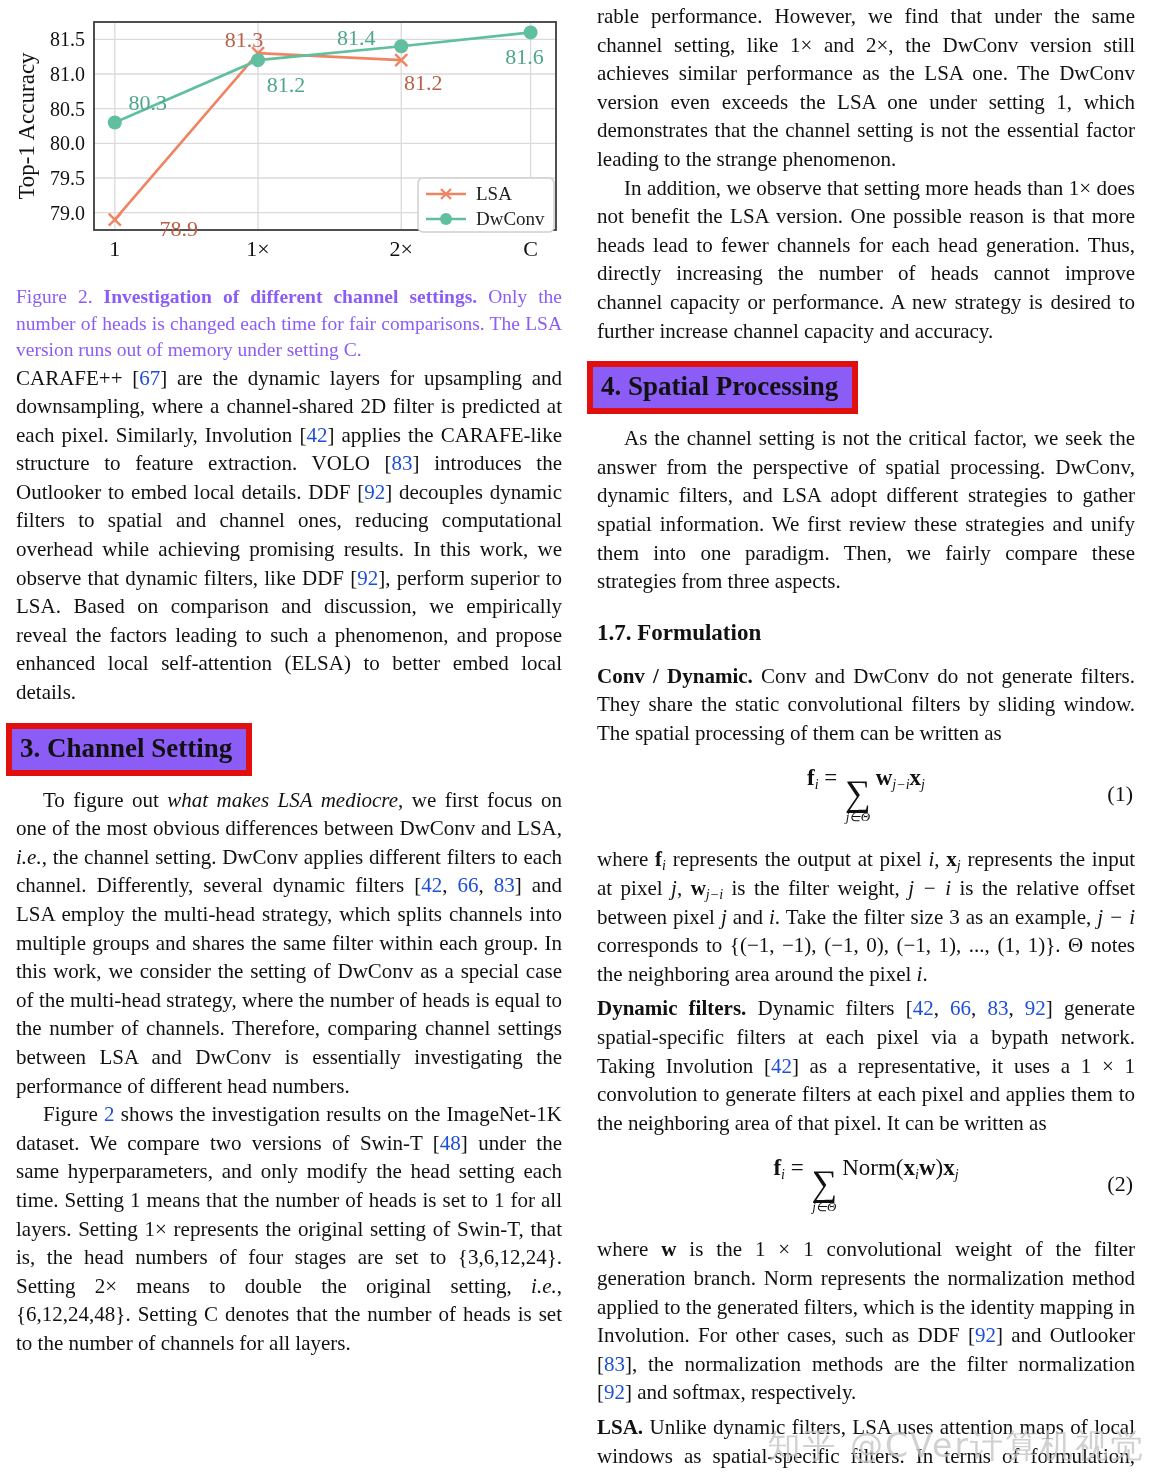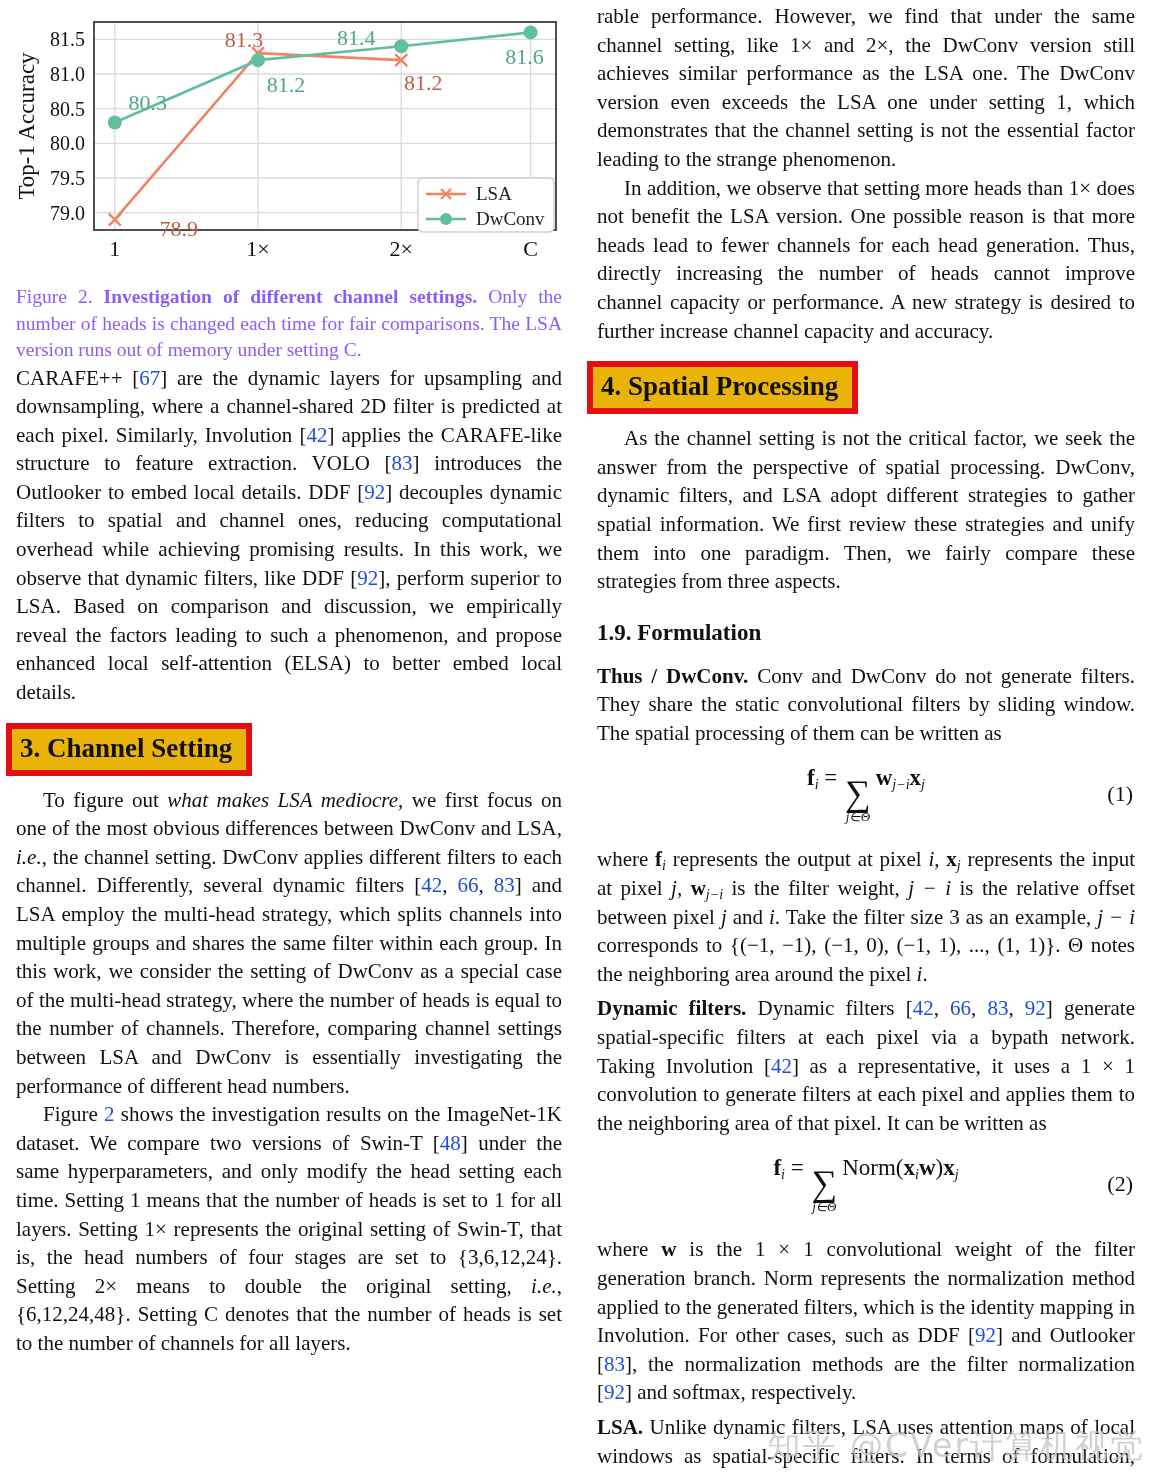--- a/index.html
+++ b/index.html
@@ -9,21 +9,21 @@
   .col-right{left:597px;width:538px;padding-top:2px;}
   p.body{font-size:21px;line-height:28.6px;text-align:justify;margin:0;}
   p.indent{text-indent:27px;}
   .cite{color:#1d4ed8;}
   .it{font-style:italic;}
   .bf{font-weight:bold;}
   .mbf{font-weight:bold;font-style:normal;}
   .mrm{font-style:normal;}
   .mrel{font-style:normal;white-space:pre;}
   sub.msub{font-style:italic;font-size:14px;line-height:0;vertical-align:-4px;}
-  .redbox{display:inline-block;border:6px solid #e20f0f;padding:3px 14px 6px 8px;margin:16px 12px 10px -10px;background:#eab308;}
+  .redbox{display:inline-block;border:6px solid #e20f0f;padding:3px 14px 6px 8px;margin:16px 12px 10px -10px;background:#8b5cf6;}
   h2.sec{font-size:27px;font-weight:bold;margin:0;line-height:32px;font-family:"Liberation Serif",serif;}
   h3.subsec{font-size:23px;font-weight:bold;margin:24px 0 16px;line-height:26px;}
   .figchart{margin:8px 0 0 0;}
   svg{font-family:"Liberation Serif",serif;}
   .caption{font-size:19.5px;line-height:26.5px;text-align:justify;margin-top:18px;color:#8b5cf6;}
   .eq{position:relative;display:flex;justify-content:center;align-items:center;font-size:23px;margin:8px 0 12px;min-height:78px;}
   .eqbody{white-space:pre;font-style:normal;}
   .eqnum{position:absolute;right:2px;top:50%;transform:translateY(-50%);font-size:22px;}
   .sumblk{display:inline-flex;flex-direction:column;align-items:center;margin:0 5px 0 2px;vertical-align:-20px;}
   .sig{font-size:36px;line-height:32px;font-style:normal;}
@@ -113,23 +113,23 @@
 
   <p class="body"><span>rable performance.  However, we find that under the same channel setting, like 1× and 2×, the DwConv version still achieves similar performance as the LSA one.  The DwConv version even exceeds the LSA one under setting 1, which demonstrates that the channel setting is not the essential factor leading to the strange phenomenon.</span></p>
   <p class="body indent"><span>In addition, we observe that setting more heads than 1× does not benefit the LSA version.  One possible reason is that more heads lead to fewer channels for each head generation. Thus, directly increasing the number of heads cannot improve channel capacity or performance.  A new strategy is desired to further increase channel capacity and accuracy.</span></p>
 
   <div class="redbox">
     <h2 class="sec">4. Spatial Processing</h2>
   </div>
 
   <p class="body indent"><span>As the channel setting is not the critical factor, we seek the answer from the perspective of spatial processing.  DwConv, dynamic filters, and LSA adopt different strategies to gather spatial information.  We first review these strategies and unify them into one paradigm. Then, we fairly compare these strategies from three aspects.</span></p>
 
-  <h3 class="subsec">1.9. Formulation</h3>
+  <h3 class="subsec">1.7. Formulation</h3>
 
-  <p class="body"><span class="bf">Thus / DwConv.</span><span>  Conv and DwConv do not generate filters.  They share the static convolutional filters by sliding window. The spatial processing of them can be written as</span></p>
+  <p class="body"><span class="bf">Conv / Dynamic.</span><span>  Conv and DwConv do not generate filters.  They share the static convolutional filters by sliding window. The spatial processing of them can be written as</span></p>
 
   <div class="eq">
     <span class="eqbody"><span class="mbf">f</span><sub class="msub">i</sub><span class="mrel"> = </span><span class="sumblk"><span class="sig">∑</span><span class="under">j∈Θ</span></span><span class="mbf">w</span><sub class="msub">j−i</sub><span class="mbf">x</span><sub class="msub">j</sub></span>
     <span class="eqnum">(1)</span>
   </div>
 
   <p class="body"><span>where </span><span class="mbf">f</span><sub class="msub">i</sub><span> represents the output at pixel </span><span class="it">i</span><span>, </span><span class="mbf">x</span><sub class="msub">j</sub><span> represents the input at pixel </span><span class="it">j</span><span>, </span><span class="mbf">w</span><sub class="msub">j−i</sub><span> is the filter weight, </span><span class="it">j − i</span><span> is the relative offset between pixel </span><span class="it">j</span><span> and </span><span class="it">i</span><span>.  Take the filter size 3 as an example, </span><span class="it">j − i</span><span> corresponds to {(−1, −1), (−1, 0), (−1, 1), ..., (1, 1)}. Θ notes the neighboring area around the pixel </span><span class="it">i</span><span>.</span></p>
   <p class="body" style="margin-top:6px;"><span class="bf">Dynamic filters.</span><span>  Dynamic filters [</span><span class="cite">42</span><span>, </span><span class="cite">66</span><span>, </span><span class="cite">83</span><span>, </span><span class="cite">92</span><span>] generate spatial-specific filters at each pixel via a bypath network. Taking Involution [</span><span class="cite">42</span><span>] as a representative, it uses a 1 × 1 convolution to generate filters at each pixel and applies them to the neighboring area of that pixel. It can be written as</span></p>
 
   <div class="eq">

